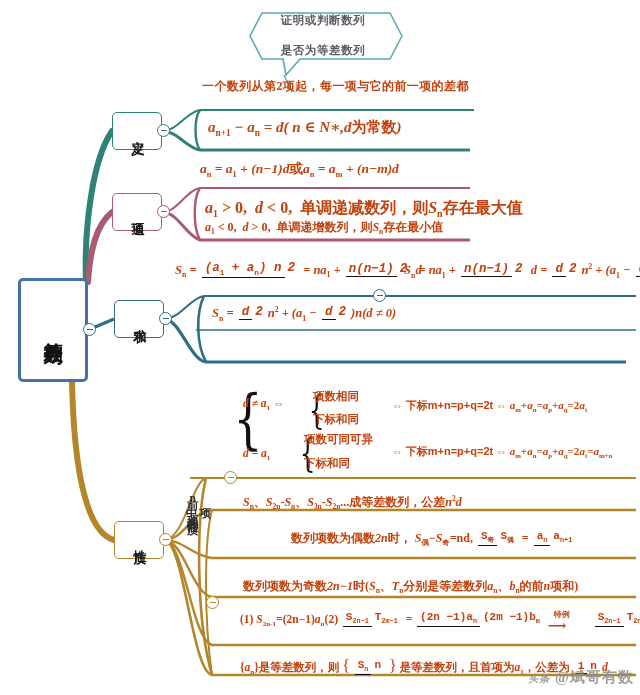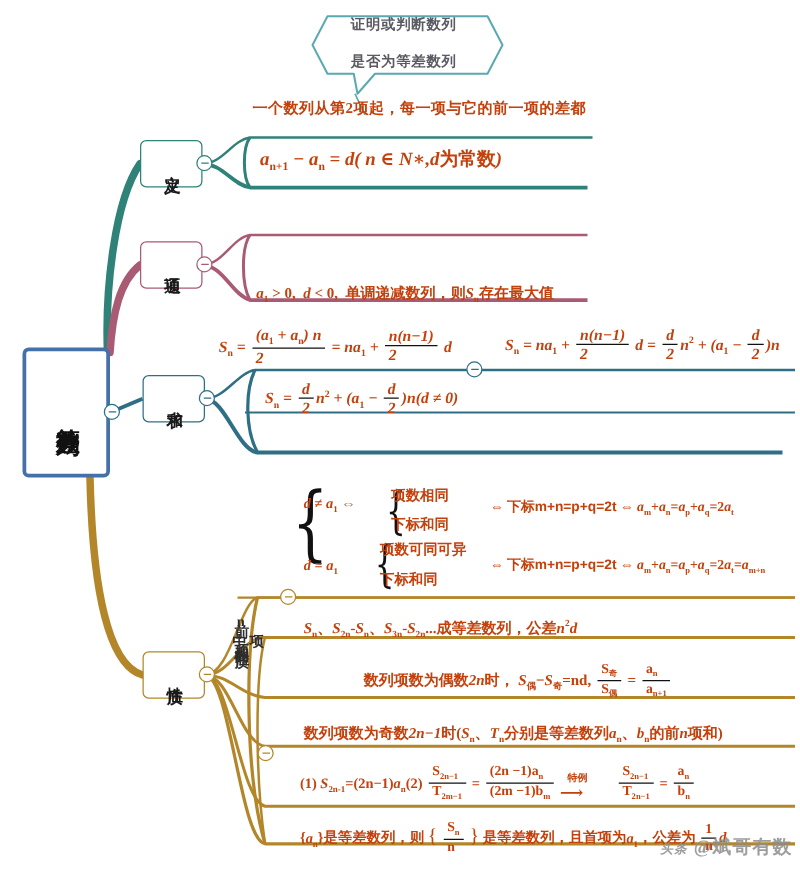--- a/index.html
+++ b/index.html
@@ -76,26 +76,27 @@
     font-weight: 700;
     white-space: nowrap;
   }
   .cn { font-family: "Liberation Serif","DejaVu Serif",serif; }
   .mth { font-family: "Liberation Serif","DejaVu Serif",serif; font-style: italic; font-weight: 700;}
   sub { font-size: 0.62em; font-style: normal; }
   sup { font-size: 0.62em; font-style: normal; }
 
   .frac {
     display: inline-flex;
-    flex-direction: column;
+    flex-direction: row;
     vertical-align: middle;
-    text-align: left;
+    text-align: right;
     margin: 0 2px;
     position: relative;
     top: -0.12em;
+    font-family: Liberation Mono, monospace;
   }
   .frac > .num { border-bottom: 1.2px solid #111; padding: 0 3px; line-height: 1.15;}
   .frac > .den { padding: 0 3px; line-height: 1.15;}
 
   
   #callout {
     position: absolute;
     left: 250px; top: 12px;
     width: 146px; height: 47px;
     color: #2f8b93;
@@ -232,23 +233,29 @@
   <div class="toggle" style="left:159px; top:533px; color:#b3862a; border:1.6px solid #b3862a;"></div>
   <div class="toggle" style="left:224px; top:471px; color:#b3862a; border:1.6px solid #b3862a;"></div>
   <div class="toggle" style="left:206px; top:596px; color:#b3862a; border:1.6px solid #b3862a;"></div>
 
   <div class="txt cn" style="left:202px; top:78px; font-size:12px; letter-spacing:.4px;">一个数列从第2项起，每一项与它的前一项的差都</div>
 
   <div class="txt mth" style="left:208px; top:118px; font-size:15px;">
     a<sub>n+1</sub> − a<sub>n</sub> = d( n ∈ N∗,d<span class="cn" style="font-style:normal;">为常数</span>)
   </div>
 
-
-  <div class="txt cn" style="left:205px; top:198px; font-size:12px;margin-top:28px;">
+  <div class="txt mth" style="left:200px; top:160px; font-size:13.5px;">
+    a<sub>n</sub> = a<sub>1</sub> + (n−1)d<span class="cn" style="font-style:normal;">或</span>a<sub>n</sub> = a<sub>m</sub> + (n−m)d
+  </div>
+
+  <div class="txt cn" style="left:205px; top:198px; font-size:16px;">
     <span class="mth">a<sub>1</sub></span> &gt; 0,&nbsp; <span class="mth">d</span> &lt; 0,&nbsp; 单调递减数列，则<span class="mth">S<sub>n</sub></span>存在最大值
+  </div>
+  <div class="txt cn" style="left:205px; top:219px; font-size:12px;">
+    <span class="mth">a<sub>1</sub></span> &lt; 0,&nbsp; <span class="mth">d</span> &gt; 0,&nbsp; 单调递增数列，则<span class="mth">S<sub>n</sub></span>存在最小值
   </div>
 
   <div class="txt mth" style="left:175px; top:262px; font-size:12.5px;">
     S<sub>n</sub> =
     <span class="frac">
         <span class="num">(a<sub>1</sub> + a<sub>n</sub>) n</span>
         <span class="den">2</span>
       </span>
     = na<sub>1</sub> +
     <span class="frac">

